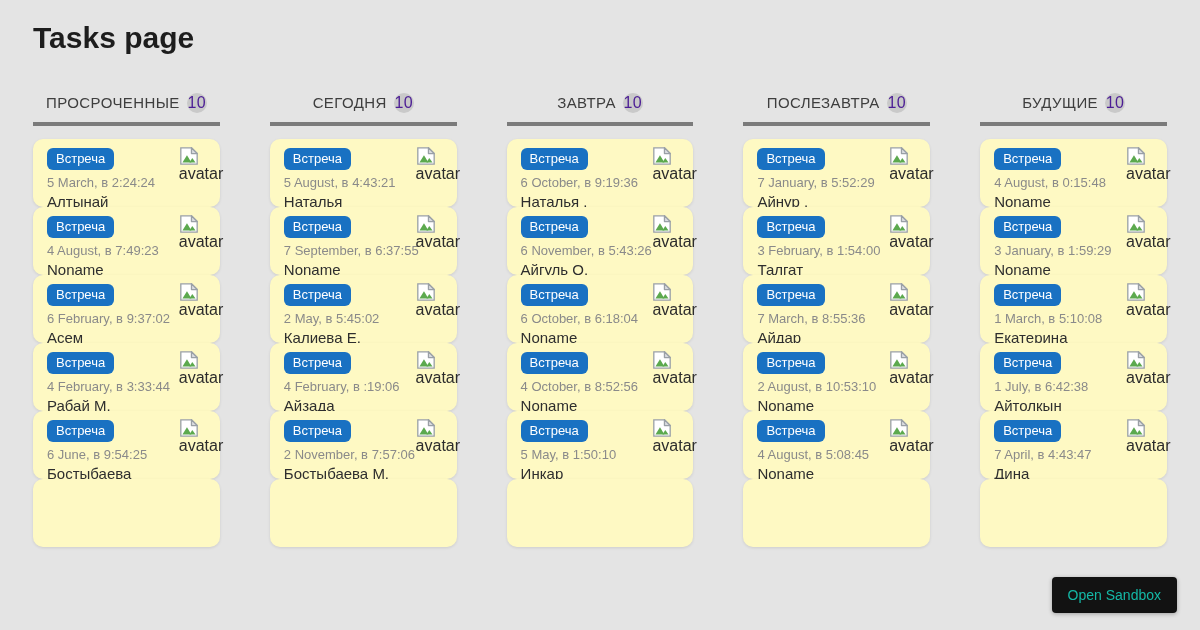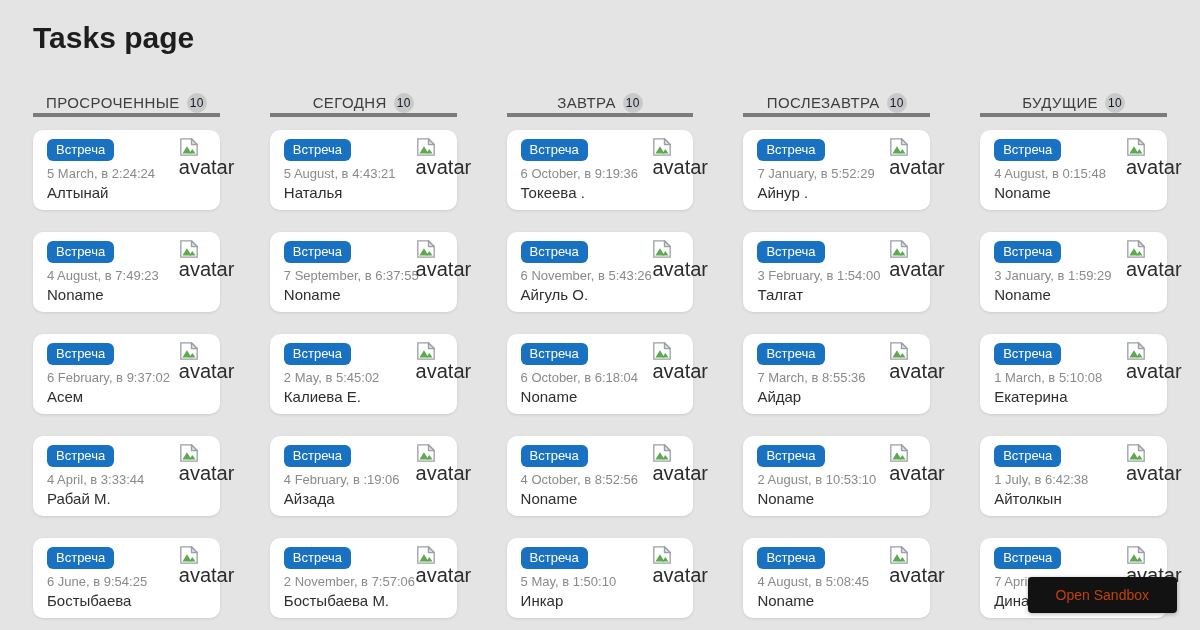--- a/index.html
+++ b/index.html
@@ -26,43 +26,43 @@
   .column { flex: 1 1 0; min-width: 0; }
   .col-header {
     display: flex;
     align-items: center;
     justify-content: center;
     gap: 7px;
     font-size: 15px;
     line-height: 16px;
     color: #3e3e3e;
     letter-spacing: 0.4px;
+    padding-bottom: 9px;
     border-bottom: 4px solid #7b7b7b;
   }
   .col-count {
     background: #c9c9c9;
-    color: #0f172a;
-    font-size: 12px;
+    color: #4c1d95;
+    font-size: 16px;
     width: 20px; height: 20px;
     border-radius: 50%;
     display: inline-flex;
     align-items: center;
     justify-content: center;
     flex: 0 0 auto;
   }
   .cards { margin-top: 13px; }
   .card {
     position: relative;
-    background: #ffffff;
+    background: #fef9c3;
     border-radius: 10px;
     box-shadow: 0 1px 3px rgba(0,0,0,0.10);
-    height: 80px;
+    height: 68px;
     box-sizing: border-box;
     padding: 9px 14px;
-    margin-bottom: 22px;
   }
   .badge {
     display: inline-block;
     background: #1971c2;
     color: #ffffff;
     font-size: 13px;
     line-height: 15px;
     padding: 3px 9px 4px;
     border-radius: 6px;
   }
@@ -82,34 +82,34 @@
     position: absolute;
     top: 8px;
     left: calc(100% - 41px);
     width: 50px;
     line-height: 1;
   }
   .avatar-icon { display: block; width: 20px; height: 18px; }
   .avatar-alt {
     display: block;
     margin-top: 1px;
-    font-size: 20px;
+    font-size: 16px;
     color: #2c2c2c;
     white-space: nowrap;
   }
   .sandbox-btn {
     position: fixed;
     right: 23px;
     bottom: 17px;
     background: #121212;
-    color: #c2410c;
+    color: #14b8a6;
     border: none;
     font-family: "Liberation Sans", sans-serif;
     font-size: 14px;
-    padding: 10px 28px;
+    padding: 10px 16px;
     border-radius: 4px;
     cursor: pointer;
     box-shadow: 0 1px 4px rgba(0,0,0,0.3);
   }
 </style>
 </head>
 <body>
 
 <h1 class="page-title">Tasks page</h1>
 
@@ -166,21 +166,21 @@
           <path d="M4 19 L9.5 10 L15 19 Z" fill="#5ca94e"></path>
           <path d="M12.5 19 L16 13.5 L20 19 Z" fill="#5ca94e"></path>
         </svg>
       </span>
       <span class="avatar-alt">avatar</span>
     </div>
   </article>
 
   <article class="card">
     <span class="badge">Встреча</span>
-    <div class="datetime">4 April, в 3:33:44</div>
+    <div class="datetime">4 February, в 3:33:44</div>
     <div class="task-name">Рабай М.</div>
     <div class="avatar">
       <span class="avatar-icon">
         <svg width="20" height="18" viewBox="0 0 24 22">
           <path d="M2 1 L15 1 L22 8 L22 21 L2 21 Z" fill="#ffffff" stroke="#9aa0a6" stroke-width="1.6"></path>
           <path d="M15 1 L15 8 L22 8 Z" fill="#dadce0" stroke="#9aa0a6" stroke-width="1.6" stroke-linejoin="round"></path>
           <path d="M4 19 L9.5 10 L15 19 Z" fill="#5ca94e"></path>
           <path d="M12.5 19 L16 13.5 L20 19 Z" fill="#5ca94e"></path>
         </svg>
       </span>
@@ -304,21 +304,21 @@
 
   <section class="column">
     <header class="col-header">
       <span class="col-title">ЗАВТРА</span>
       <span class="col-count">10</span>
     </header>
     <div class="cards">
   <article class="card">
     <span class="badge">Встреча</span>
     <div class="datetime">6 October, в 9:19:36</div>
-    <div class="task-name">Токеева .</div>
+    <div class="task-name">Наталья .</div>
     <div class="avatar">
       <span class="avatar-icon">
         <svg width="20" height="18" viewBox="0 0 24 22">
           <path d="M2 1 L15 1 L22 8 L22 21 L2 21 Z" fill="#ffffff" stroke="#9aa0a6" stroke-width="1.6"></path>
           <path d="M15 1 L15 8 L22 8 Z" fill="#dadce0" stroke="#9aa0a6" stroke-width="1.6" stroke-linejoin="round"></path>
           <path d="M4 19 L9.5 10 L15 19 Z" fill="#5ca94e"></path>
           <path d="M12.5 19 L16 13.5 L20 19 Z" fill="#5ca94e"></path>
         </svg>
       </span>
       <span class="avatar-alt">avatar</span>

